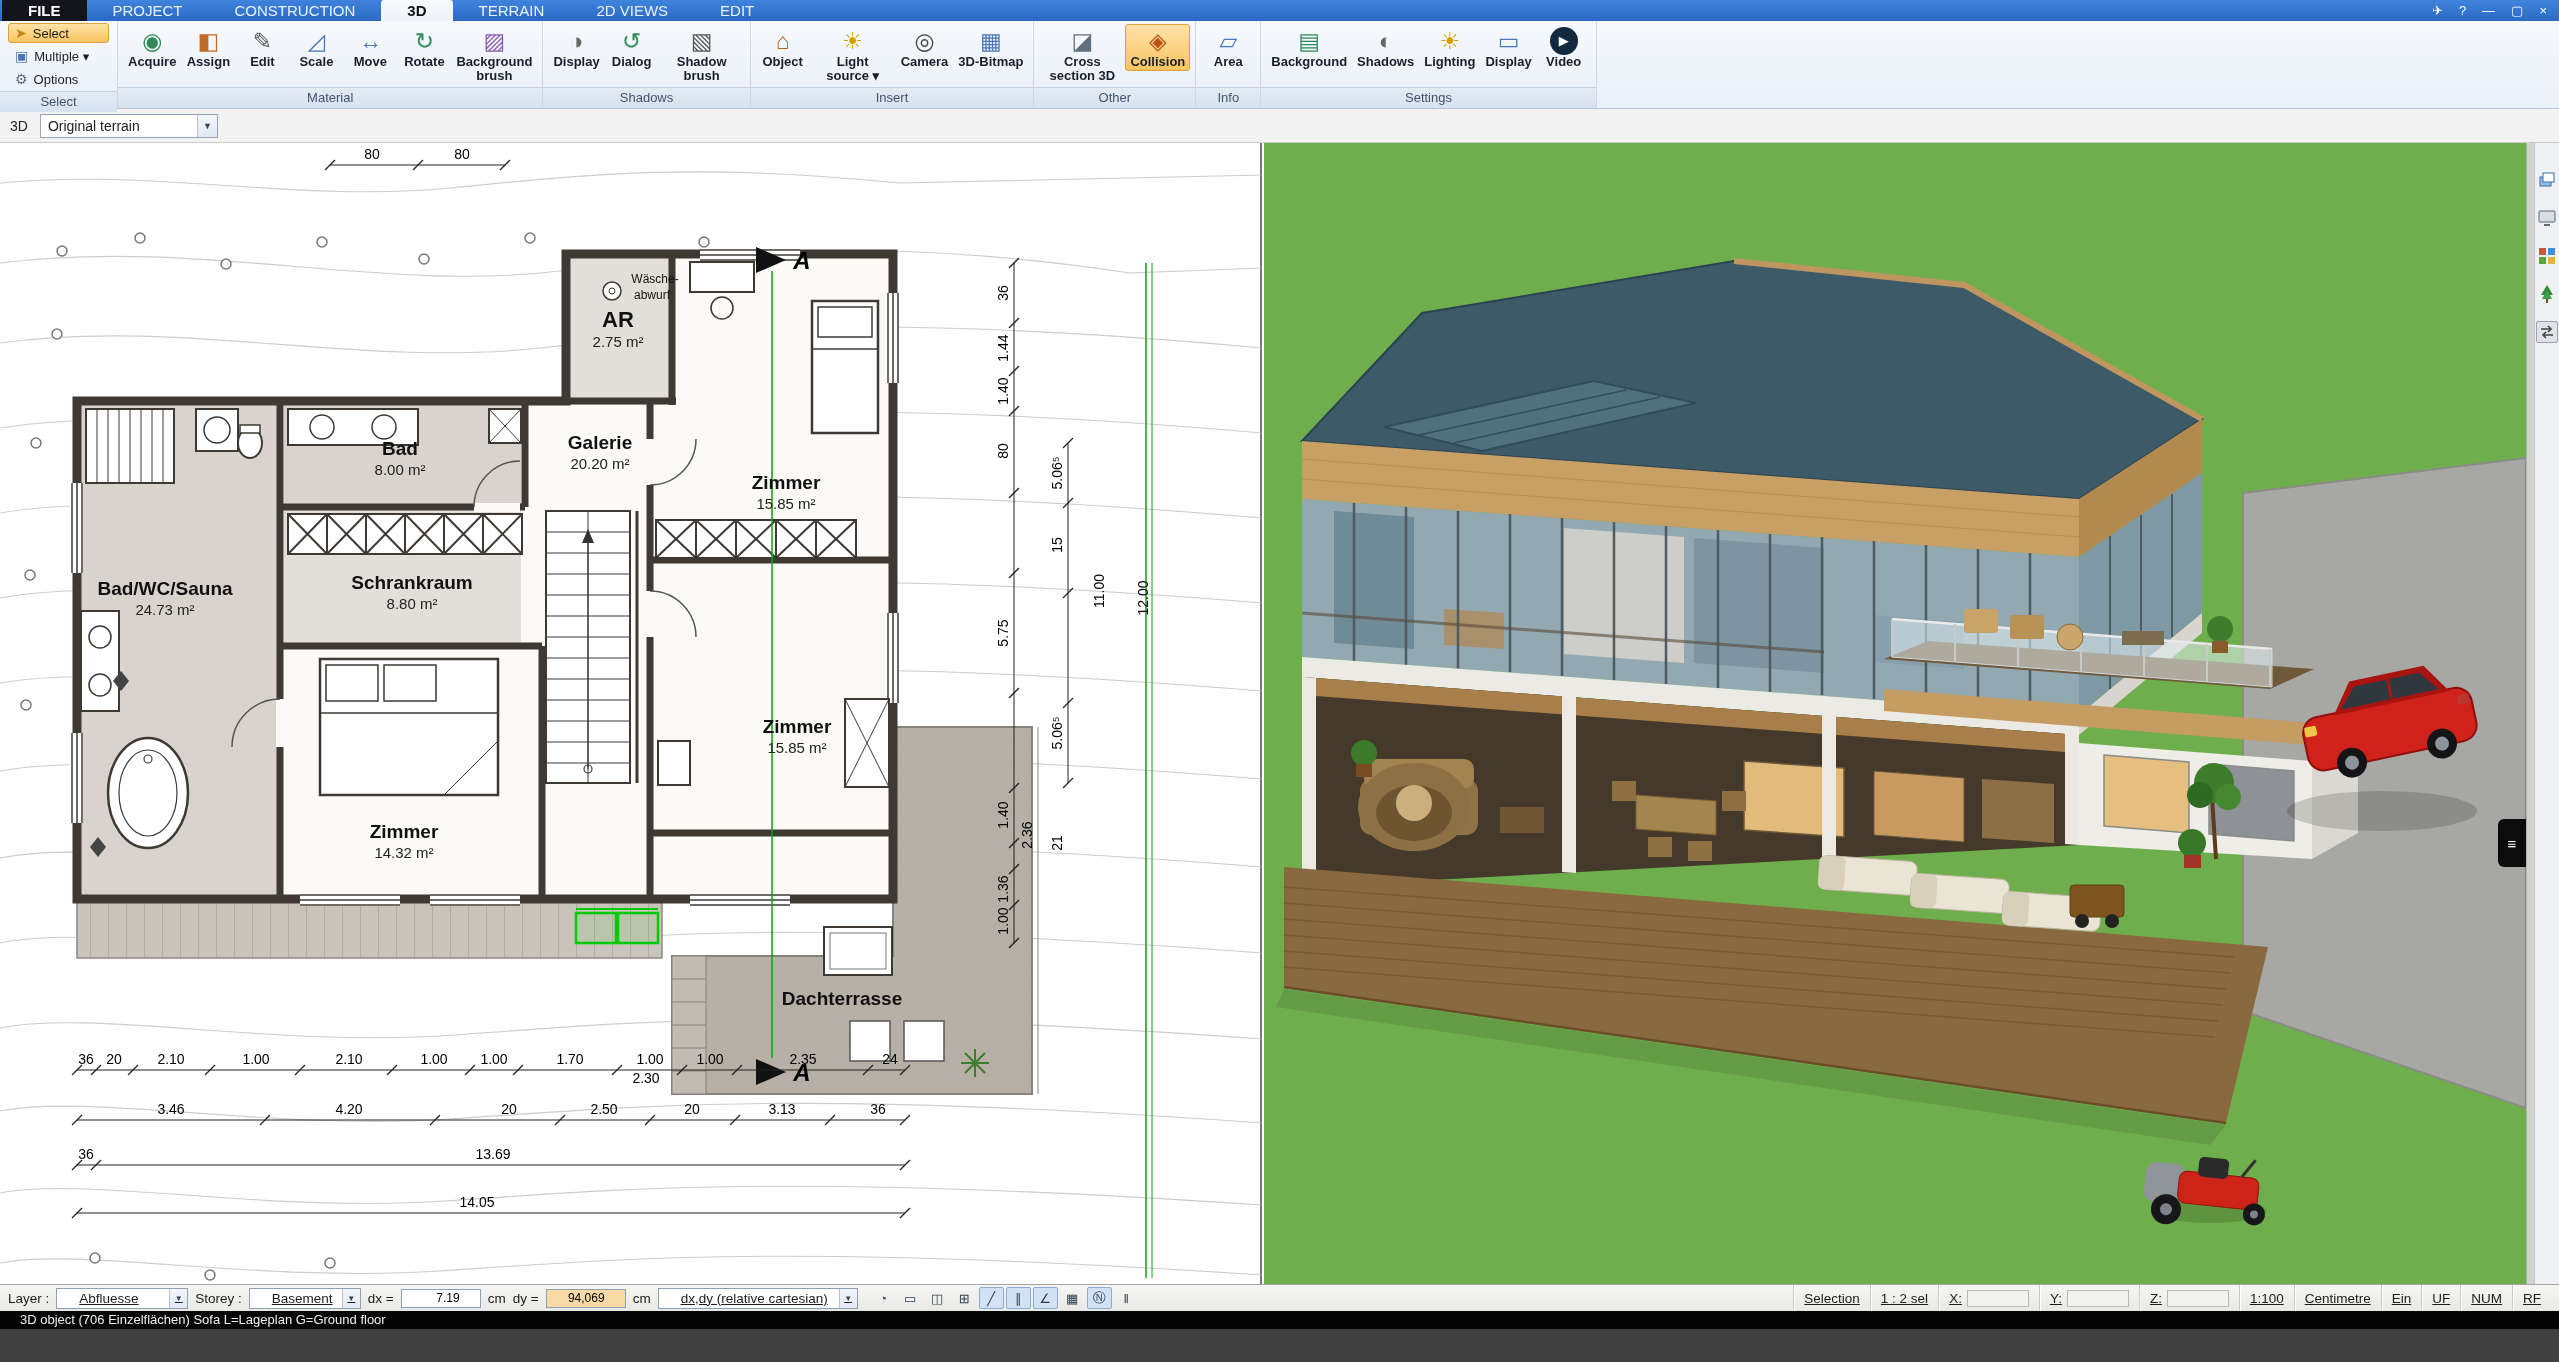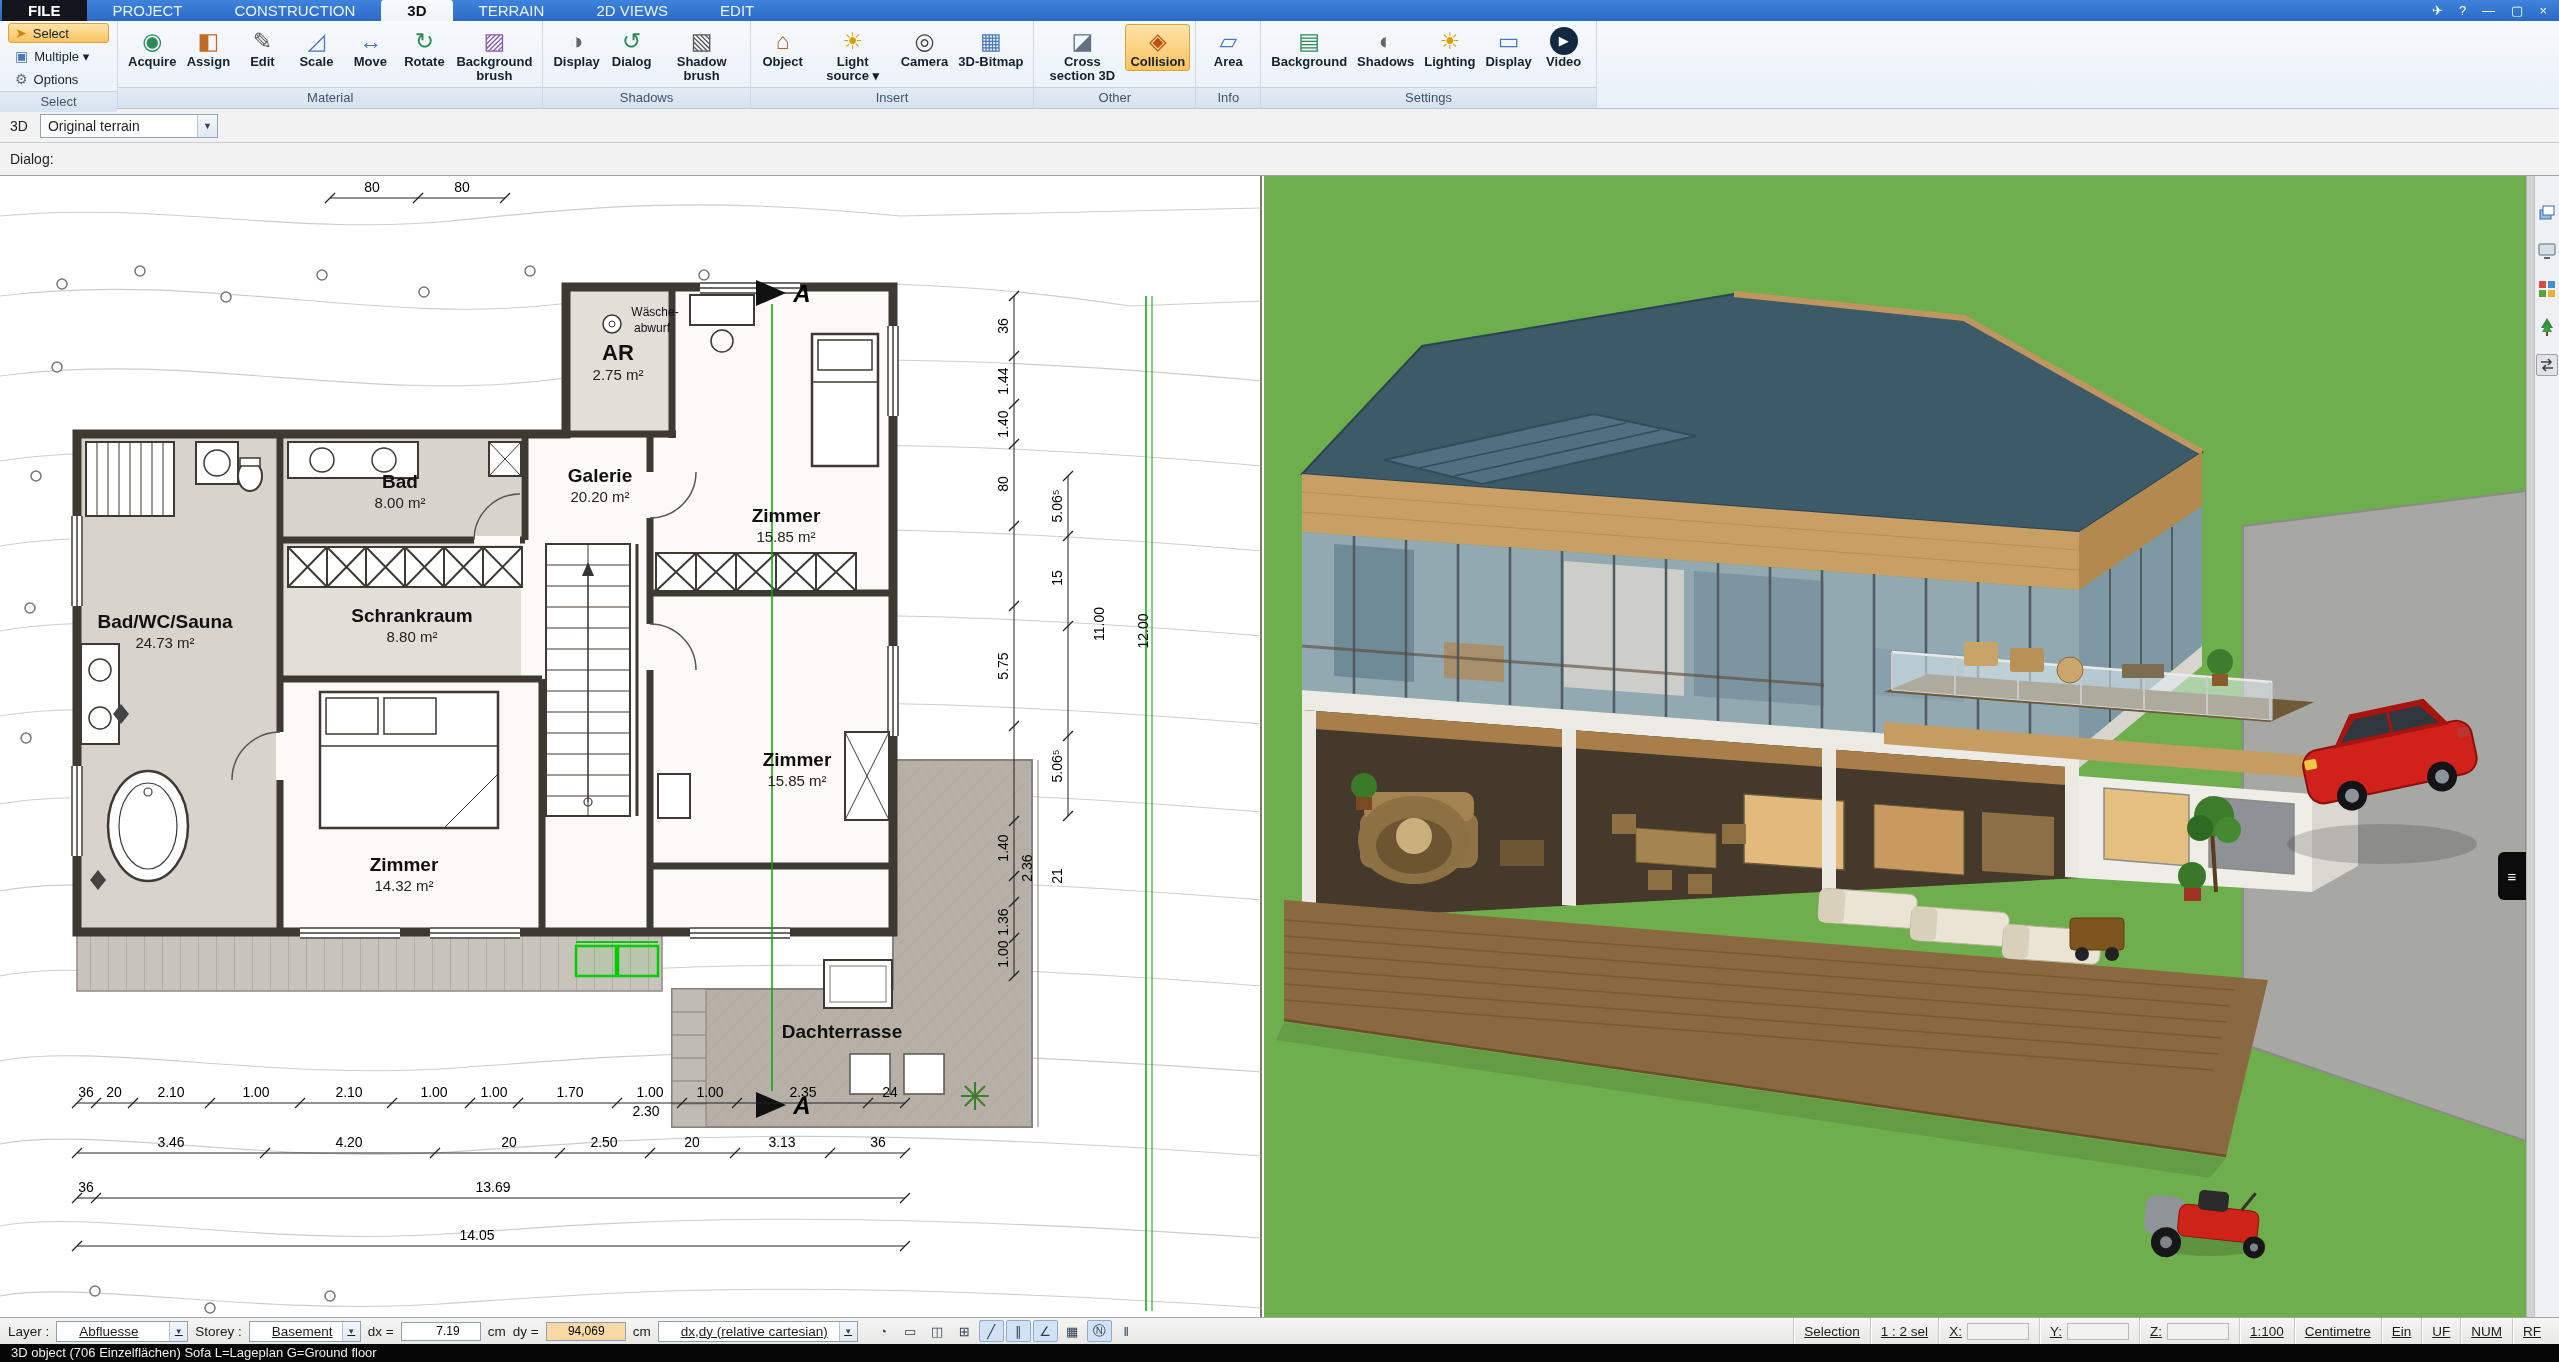--- a/index.html
+++ b/index.html
@@ -91,22 +91,22 @@
   .sb-input.dy { background:#f8d9a4; }
   .sb-icons { display:flex; gap:2px; margin-left:6px; }
   .sb-iconbtn { width:25px; height:22px; display:flex; align-items:center; justify-content:center;
     font-size:13px; color:#2c3e50; border:1px solid transparent; border-radius:2px; }
   .sb-iconbtn.active { background:#d2e2f4; border-color:#8cacd2; }
   .sb-right { margin-left:auto; display:flex; align-items:center; height:100%;text-decoration:underline; }
   .sb-cell { padding:0 10px; height:100%; display:flex; align-items:center; gap:5px;
     border-left:1px solid #c9c9c6; box-shadow:inset 1px 0 0 #fff; white-space:nowrap; }
   .sb-mini { width:62px; height:17px; background:#f2f2ef; border:1px solid #b9b9b5; display:inline-block; }
 
-  .bottombar { height:31px; background:#050505; color:#f0f0f0; font-size:13px; line-height:18px;
-    padding-left:11px; white-space:nowrap; }
+  .bottombar { height:18px; background:#050505; color:#f0f0f0; font-size:13px; line-height:18px;
+    padding-left:20px; white-space:nowrap; }
 </style>
 </head>
 <body>
 
 <div class="app">
 
   <div class="tabbar">
     <div class="tab file">FILE</div>
     <div class="tab">PROJECT</div>
     <div class="tab">CONSTRUCTION</div>
@@ -262,23 +262,20 @@
         </div>
       </div>
   </div>
 
   <div class="trow1">
     <span class="tlab">3D</span>
     <div class="combo">
       <span>Original terrain</span>
       <span class="combo-arrow">▼</span>
     </div>
-  </div>
-  <div class="trow2">
-    <span class="tlab">Dialog:</span>
   </div>
 
   <div class="main">
 
     <div class="plan-panel">
       <svg width="1262" height="1141" viewBox="0 0 1262 1141">
         <defs>
           <pattern id="planks" width="18" height="57" patternUnits="userSpaceOnUse">
             <rect width="18" height="57" fill="#c9c4bb"></rect>
             <line x1="0" y1="0" x2="0" y2="57" stroke="#aaa49a" stroke-width="1.5"></line>

